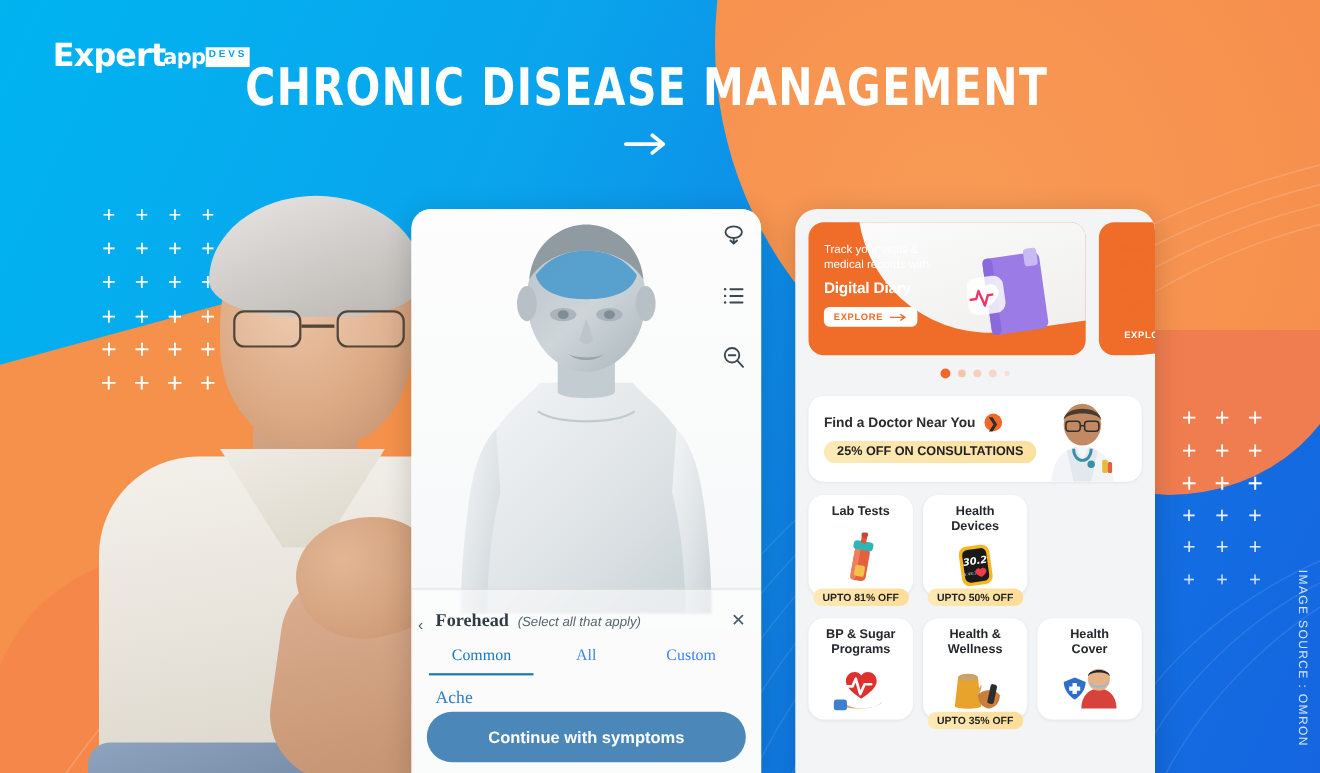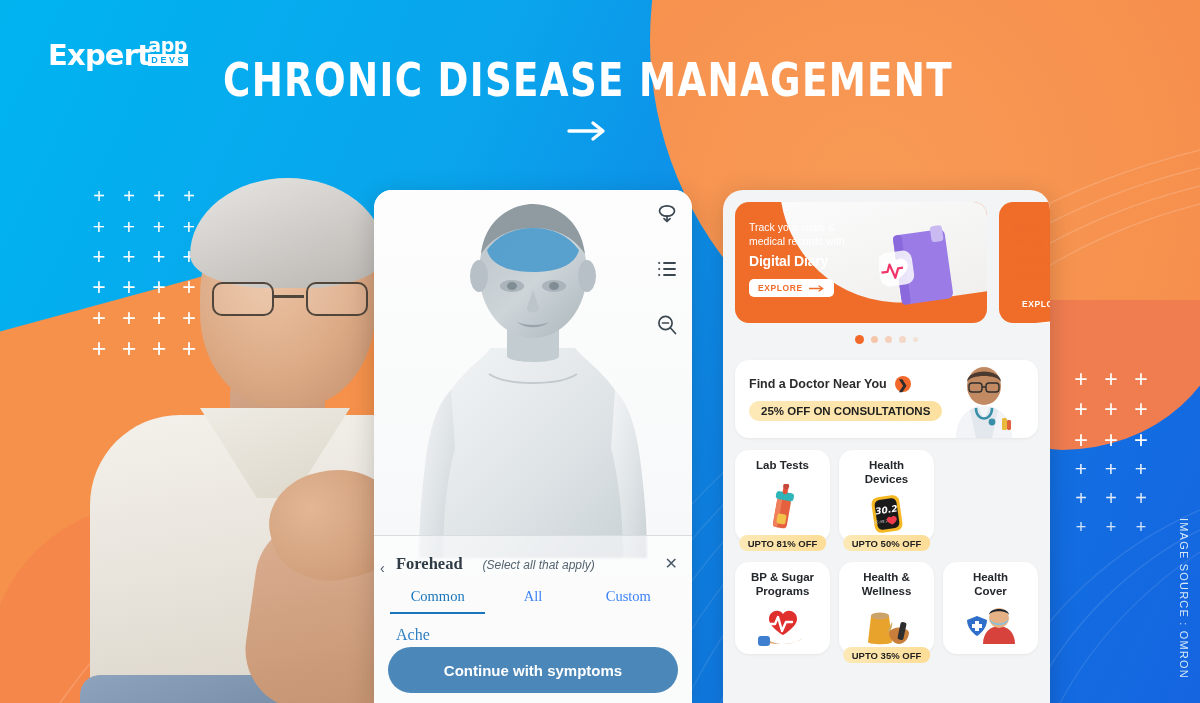--- a/index.html
+++ b/index.html
@@ -40,21 +40,21 @@
   
   .plus-grid { position: absolute; display: grid; }
   .plus { color: #fff; font-weight: 300; text-align:center; line-height: 1; }
 
   
   .logo { position: absolute; left: 48px; top: 36px; display: flex; align-items: flex-end; z-index: 40; }
   .logo-expert {
     color: #fff; font-size: 29px; font-weight: 700; letter-spacing: -.8px;
     font-family: "DejaVu Sans", sans-serif; line-height: 1;
   }
-  .logo-right { display:flex; flex-direction: column; margin-left: -2px; margin-bottom: 4px; }
+  .logo-right { display:flex; flex-direction: row; margin-left: -2px; margin-bottom: 4px; }
   .logo-app {
     color:#fff; font-size: 19px; font-weight:700; line-height: .95; letter-spacing:-.5px;
     font-family:"DejaVu Sans", sans-serif;
   }
   .logo-devs {
     background:#fff; color:#00a4e6; font-size: 9px; font-weight:700; letter-spacing: 2.6px;
     padding: 1px 2px 1px 3px; line-height: 1.15; text-align:center;
   }
 
   
@@ -125,21 +125,21 @@
   .body-figure { position: absolute; left: 50%; top: 8px; transform: translateX(-50%); }
   .app-left-tools {
     position:absolute; right: 12px; top: 10px; display:flex; flex-direction: column; gap: 30px; z-index: 5;
   }
   .tool-icon { width: 26px; height: 26px; display:flex; align-items:center; justify-content:center; cursor:pointer; }
   .app-left-divider { position:absolute; left:0; right:0; top: 345px; height:1px; background:#d9dde0; }
   .app-left-sheet {
     position:absolute; left:0; right:0; top: 346px; bottom:0;
     background: rgba(255,255,255,.55); backdrop-filter: blur(1px);
   }
-  .sheet-head { display:flex; align-items: baseline; padding: 18px 14px 0 22px; gap: 20px; }
+  .sheet-head { display:flex; align-items: baseline; padding: 18px 14px 0 22px; gap: 8px; }
   .sheet-back { position:absolute; left: 6px; top: 24px; color:#4a5a68; font-size: 14px; }
   .sheet-title { font-size: 16.5px; font-weight: 700; color: #2f3b45; font-family:"Liberation Serif", serif; }
   .sheet-sub { font-size: 12px; font-style: italic; color: #55646f; }
   .sheet-close { position:absolute; right: 14px; top: 18px; font-size: 16px; color:#4a5a68; cursor:pointer; }
   .sheet-tabs { display:flex; margin-top: 14px; padding: 0 16px; }
   .sheet-tab {
     flex:1; text-align:center; font-size: 14.5px; color:#3b82f6; padding-bottom: 7px; cursor:pointer;
     font-family:"Liberation Serif", serif;
   }
   .sheet-tab.active { color:#1976bd; border-bottom: 2.5px solid #1976bd; }

